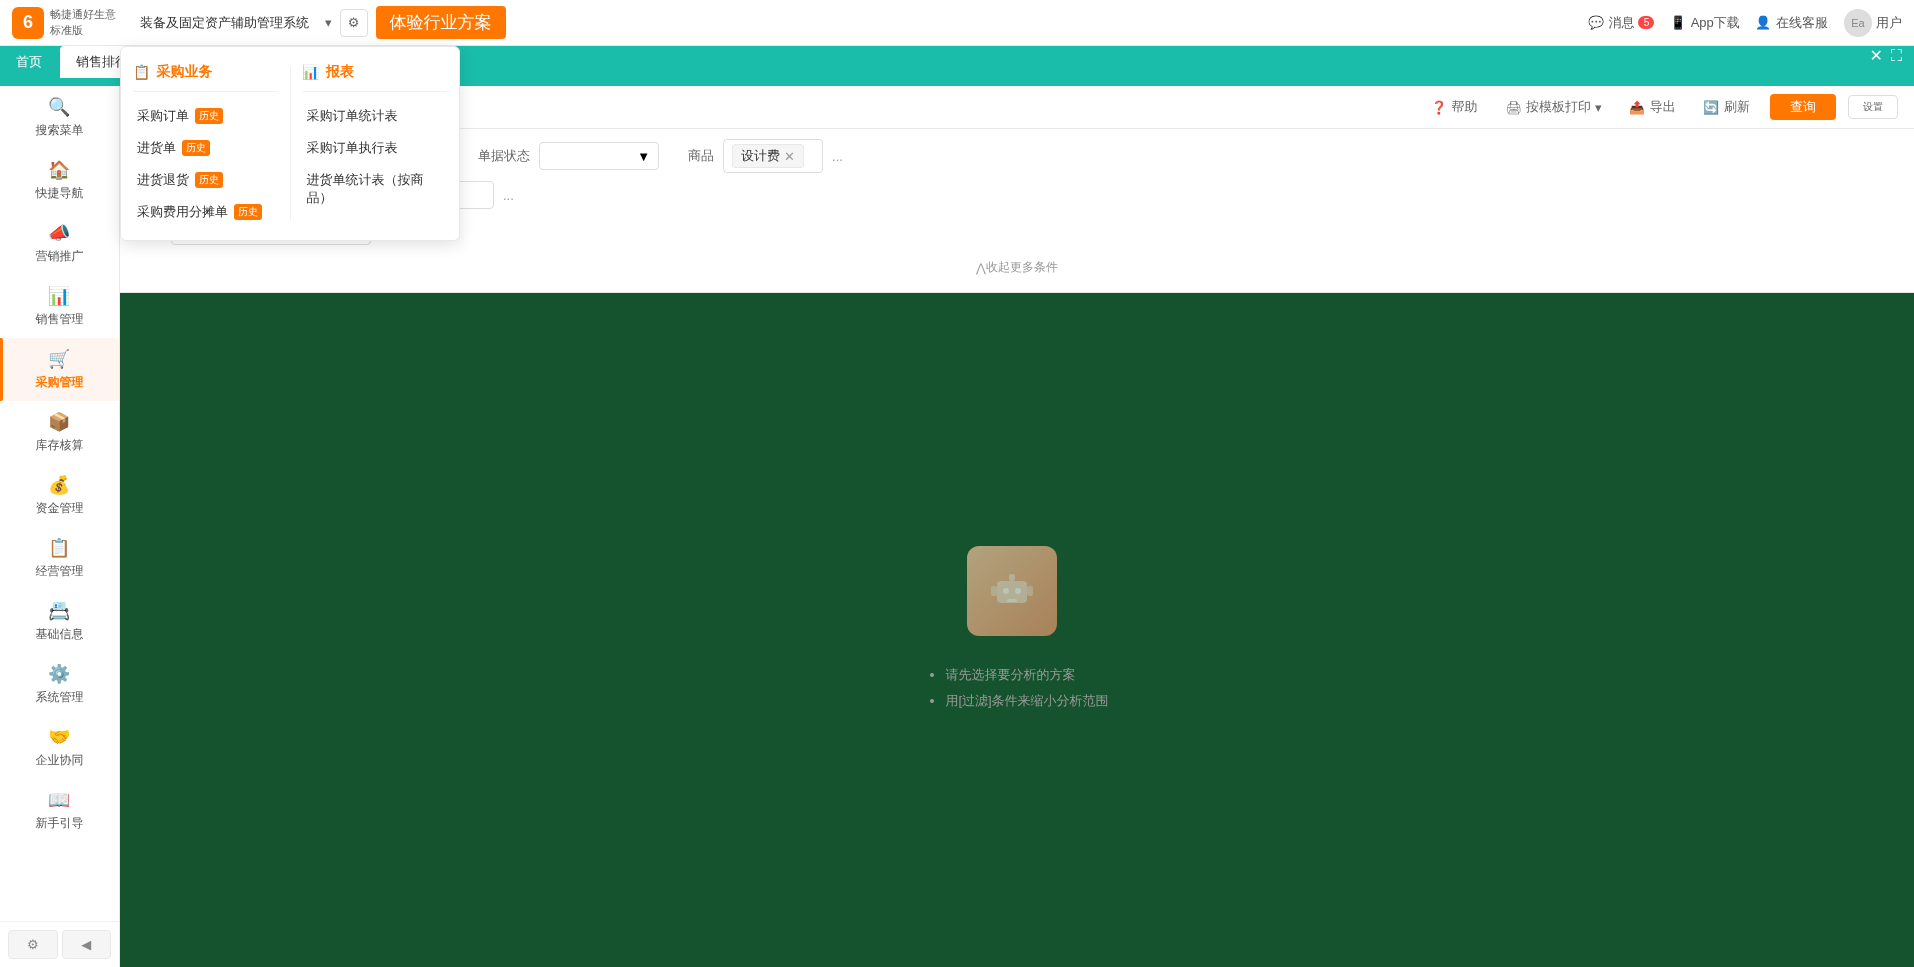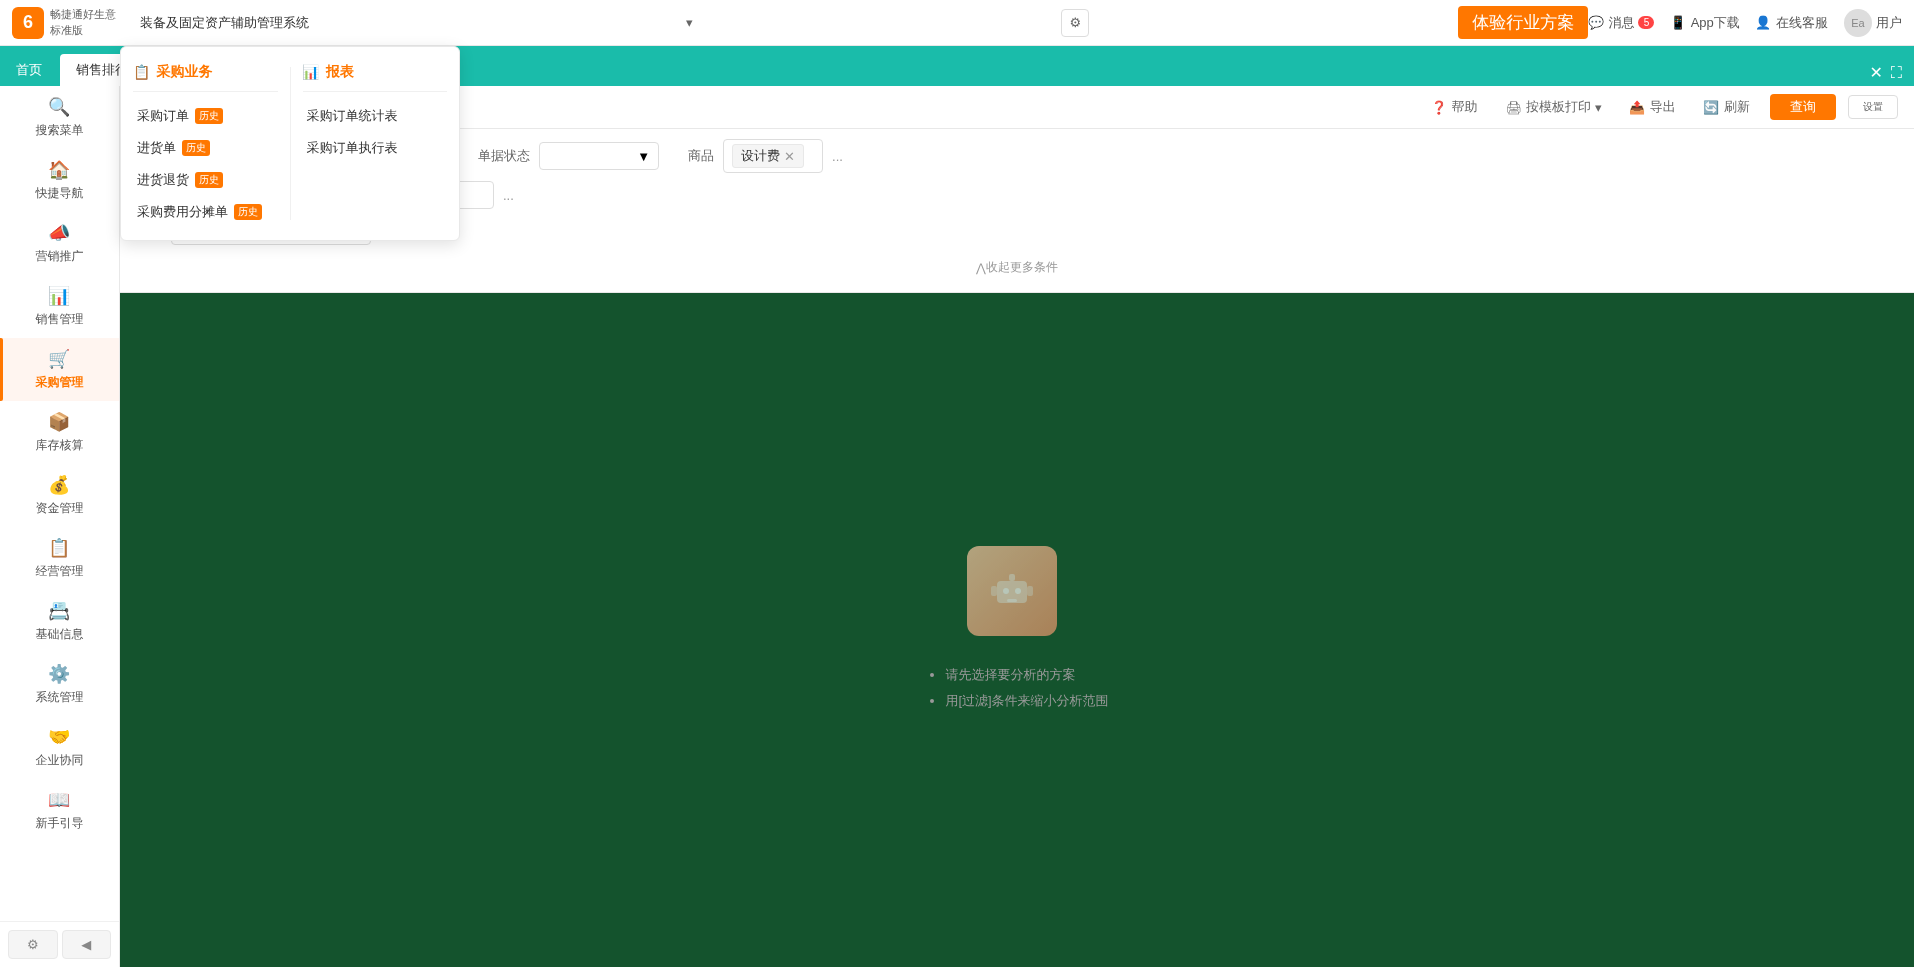--- a/index.html
+++ b/index.html
@@ -26,21 +26,21 @@
     }
     .logo-icon {
       width: 32px; height: 32px;
       background: #ff7700;
       border-radius: 6px;
       display: flex; align-items: center; justify-content: center;
       color: #fff; font-size: 18px; font-weight: bold;
     }
     .logo-text { font-size: 11px; color: #666; line-height: 1.4; }
     .nav-middle {
-      display: flex; align-items: center; gap: 22px; flex: 1; justify-content: space-between;
+      display: flex; align-items: center; gap: 8px; flex: 1;
     }
     .nav-system-name {
       font-size: 13px; color: #333; padding: 0 8px;
     }
     .nav-dropdown-btn {
       cursor: pointer; color: #666;
       display: flex; align-items: center;
     }
     .nav-settings-btn {
       width: 28px; height: 28px;
@@ -68,21 +68,21 @@
     .user-avatar {
       width: 28px; height: 28px; border-radius: 50%;
       background: #ddd; display: flex; align-items: center; justify-content: center;
       color: #999;
     }
 
     
     .tab-bar {
       height: 40px;
       background: #1abcaa;
-      display: flex; align-items: flex-end;
+      display: flex; align-items: flex-start;
       padding: 0 0 0 0;
       flex-shrink: 0;
       position: relative;
       z-index: 99;
     }
     .tab-item {
       height: 32px; padding: 0 16px;
       display: flex; align-items: center; gap: 6px;
       cursor: pointer; font-size: 13px;
       border-radius: 4px 4px 0 0;
@@ -533,15 +533,18 @@
       <div class="dropdown-col-title dropdown-col-title-right">
         <span>📊</span>
         <span>报表</span>
       </div>
       <div class="dropdown-item">
         <span>采购订单统计表</span>
       </div>
       <div class="dropdown-item">
         <span>采购订单执行表</span>
       </div>
+      <div class="dropdown-item">
+        <span>进货单统计表（按商品）</span>
+      </div>
     </div>
   </div>
 </div>
 
 </body></html>

